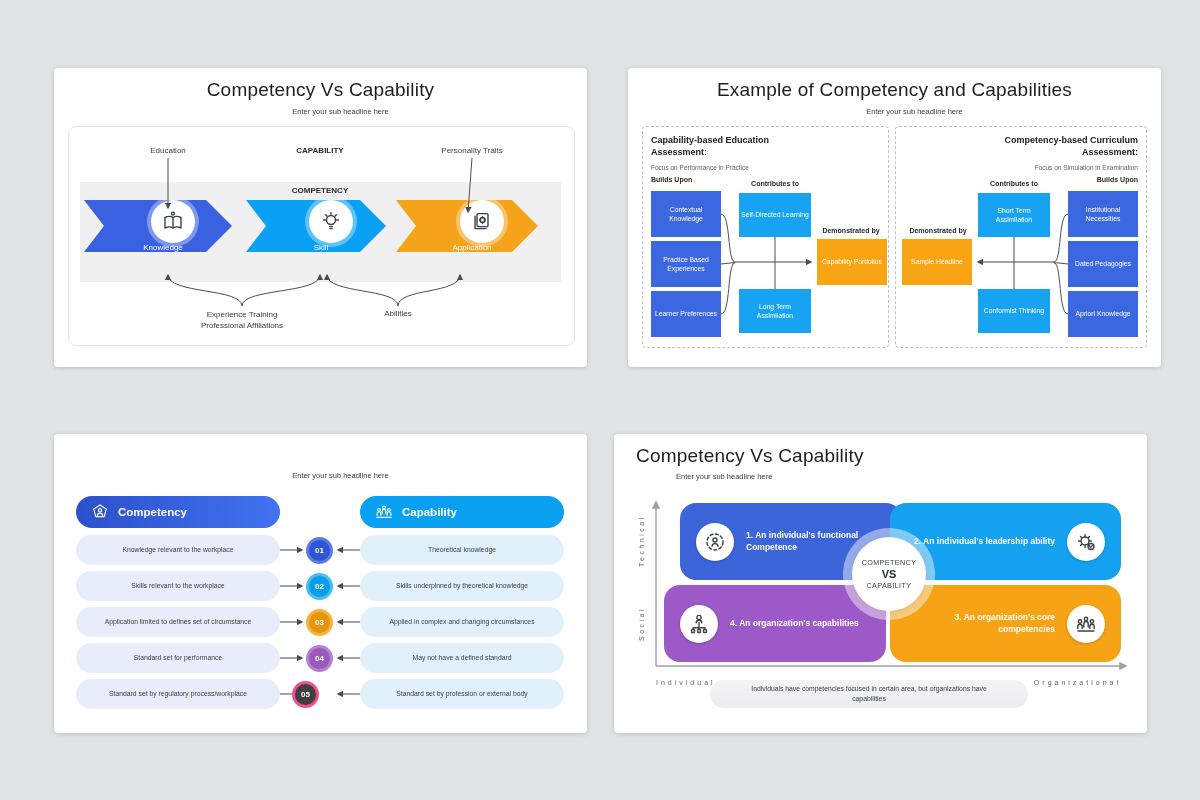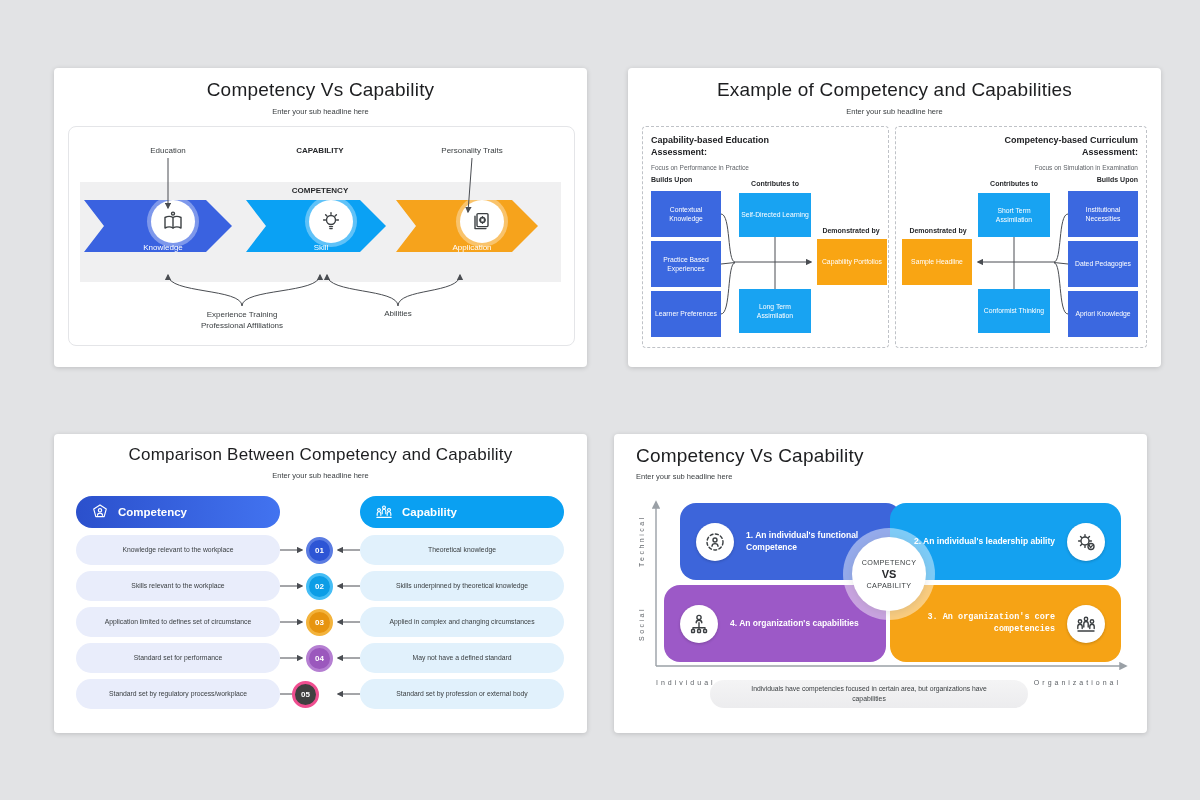--- a/index.html
+++ b/index.html
@@ -2,21 +2,21 @@
 <html><head>
 <meta charset="utf-8">
 <style>
   html,body{margin:0;padding:0;}
   body{width:1200px;height:800px;background:#e2e3e5;position:relative;overflow:hidden;
        font-family:"Liberation Sans", sans-serif;color:#27292c;}
   .card{position:absolute;width:533px;height:299px;background:#fff;border-radius:4px;
         box-shadow:0 1px 5px rgba(0,0,0,.16);}
   .s-title{position:absolute;left:0;right:0;top:11px;text-align:center;font-size:19px;
            font-weight:500;color:#1d1e20;letter-spacing:.2px;}
-  .s-sub{position:absolute;left:0;right:0;top:39px;text-align:center;font-size:7.5px;color:#3c4043;}
+  .s-sub{position:absolute;left:0;right:0;top:39px;text-align:center;font-size:7.5px;color:#3c4043;padding-left:40px;}
   .abs{position:absolute;}
   .lbl-sm{font-size:8px;color:#3c4043;}
   .lbl-b{font-size:8px;font-weight:bold;color:#27292c;}
   svg.connector{position:absolute;inset:0;pointer-events:none;}
   
   .chev{position:absolute;height:52px;display:flex;align-items:center;
         clip-path:polygon(0 0, calc(100% - 26px) 0, 100% 50%, calc(100% - 26px) 100%, 0 100%, 20px 50%);flex-direction:column;}
   .chev .ic{width:44px;height:44px;border-radius:50%;background:#fff;margin-left:30px;
             display:flex;align-items:center;justify-content:center;box-shadow:0 0 0 4px rgba(255,255,255,.35);}
   .chev .tx{color:#fff;font-size:8px;margin-left:10px;}
@@ -165,21 +165,20 @@
       <path d="M172,87 C162,87 166,135 158,135" stroke="#4a4d52" stroke-width="1" fill="none"></path>
       <path d="M172,137 L158,135.5" stroke="#4a4d52" stroke-width="1" fill="none"></path>
       <path d="M172,187 C162,187 166,136 158,135.8" stroke="#4a4d52" stroke-width="1" fill="none"></path>
       <line x1="158" y1="135" x2="82" y2="135" stroke="#4a4d52" stroke-width="1" marker-end="url(#arrD)"></line>
       <line x1="118" y1="110" x2="118" y2="162" stroke="#4a4d52" stroke-width="1"></line>
     </svg>
   </div>
 </div>
 
 <div class="card" style="left:54px;top:434px;">
-  <div class="s-title" style="font-size:17px;">Comparison Between Competency and Capability</div>
   <div class="s-sub" style="top:37px;">Enter your sub headline here</div>
 
   <div class="hpill" style="left:22px;top:62px;width:204px;background:linear-gradient(90deg,#2b50cc,#4273f0);">
     <span class="hic">
       <svg width="20" height="20" viewBox="0 0 24 24" style="stroke:#fff;fill:none;stroke-width:1.4;stroke-linecap:round;stroke-linejoin:round;">
         <path d="M12 3.5 L19.5 8.5 L17 17.5 L7 17.5 L4.5 8.5 Z"></path>
         <circle cx="12" cy="10" r="2"></circle>
           <path d="M9 16 c0-1.7 1.3-2.7 3-2.7 s3 1 3 2.7"></path>
       </svg>
     </span>
@@ -273,21 +272,21 @@
           <path d="M9.2 10.8 c0-1.6 1.2-2.6 2.8-2.6 s2.8 1 2.8 2.6"></path>
         <path d="M12 10.8 v3 M6 15.8 h12 M6 15.8 v1.6 M12 13.8 v3.6 M18 15.8 v1.6"></path>
         <rect x="4.6" y="17.6" width="2.9" height="2.9" rx=".4"></rect>
         <rect x="10.6" y="17.6" width="2.9" height="2.9" rx=".4"></rect>
         <rect x="16.6" y="17.6" width="2.9" height="2.9" rx=".4"></rect>
       </svg>
     </span>
     <span class="qtx" style="margin-left:66px;margin-right:10px;">4. An organization's capabilities</span>
   </div>
   <div class="quad" style="left: 276px; top: 151px; width: 231px; height: 77px; justify-content: flex-end; background: rgb(246, 163, 21);">
-    <span class="qtx" style="margin-right:66px;margin-left:10px;text-align:right;font-family:Liberation Mono, monospace;">3. An organization's core competencies</span>
+    <span class="qtx" style="margin-right:66px;margin-left:10px;text-align:right;">3. An organization's core competencies</span>
     <span class="qic" style="right:16px;">
       <svg width="24" height="24" viewBox="0 0 24 24" class="icon-stroke">
         <circle cx="6" cy="9.5" r="1.7"></circle>
           <path d="M3.8 16.5 v-2 c0-1.4 1-2.3 2.2-2.3 s2.2 .9 2.2 2.3 V16.5"></path>
         <circle cx="12" cy="7" r="1.7"></circle>
           <path d="M9.8 15 v-3.2 c0-1.4 1-2.3 2.2-2.3 s2.2 .9 2.2 2.3 V15"></path>
         <circle cx="18" cy="9.5" r="1.7"></circle>
           <path d="M15.8 16.5 v-2 c0-1.4 1-2.3 2.2-2.3 s2.2 .9 2.2 2.3 V16.5"></path>
         <path d="M4 19 h16"></path>
       </svg>

